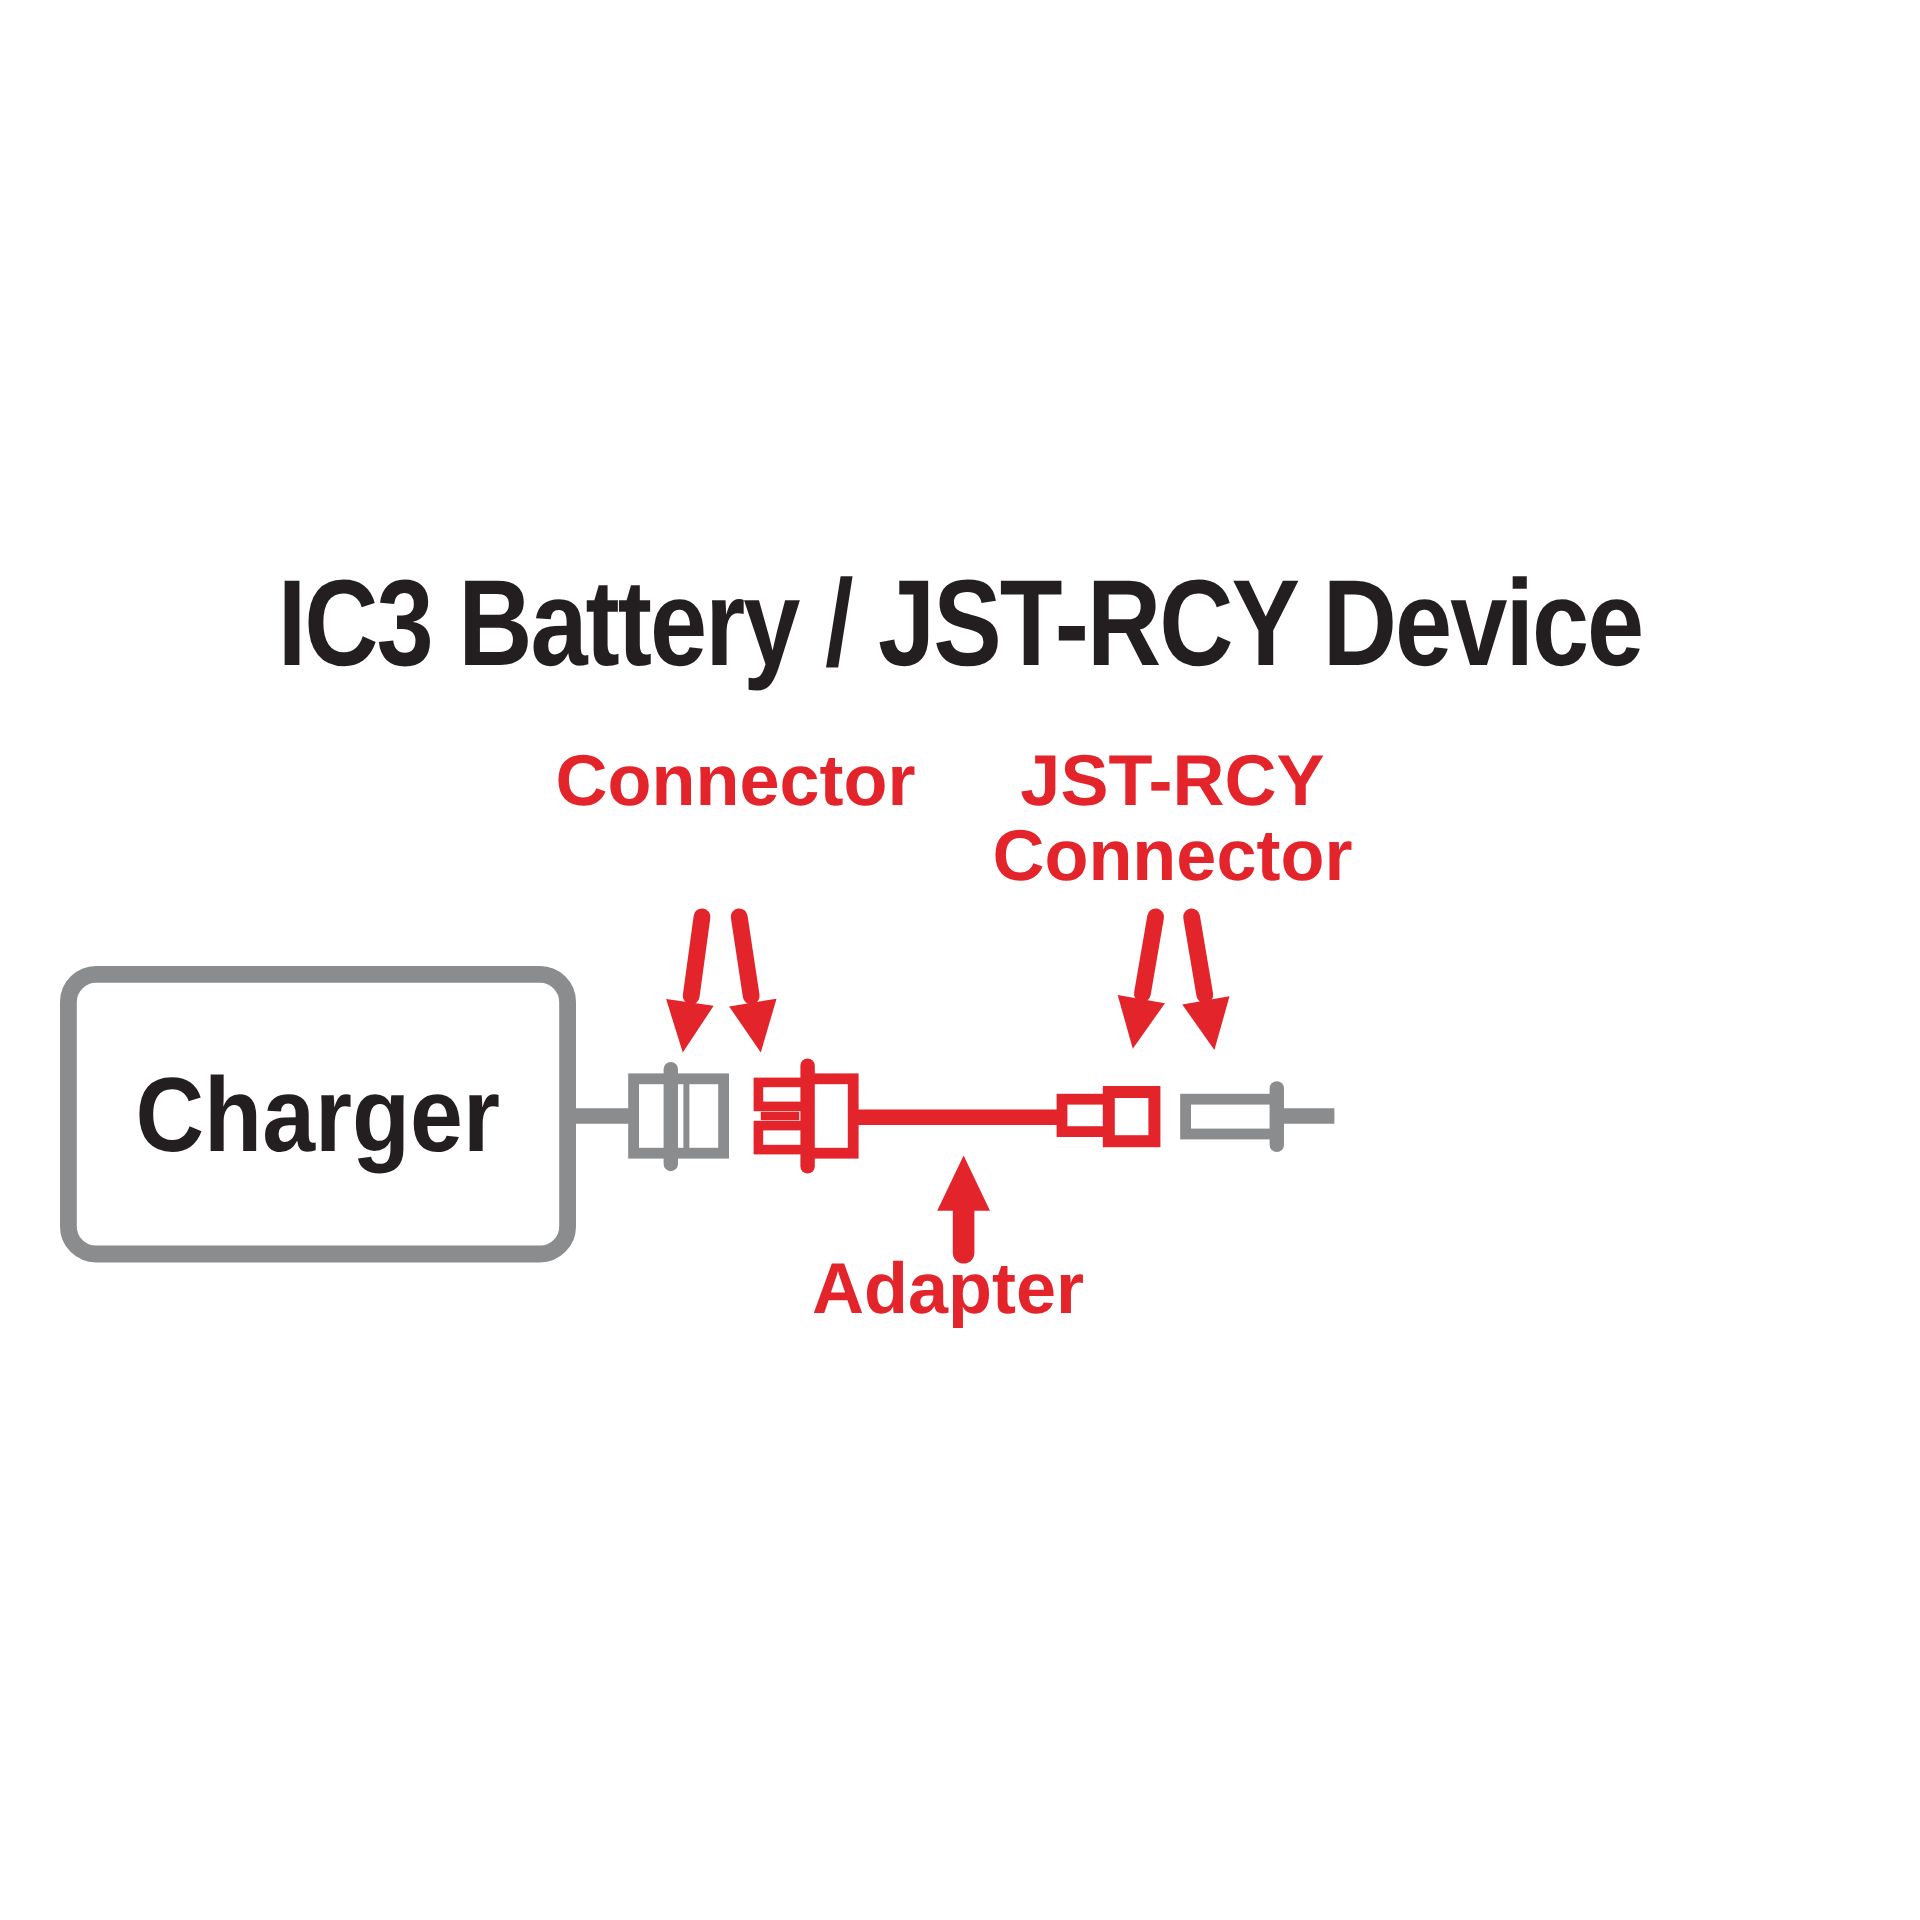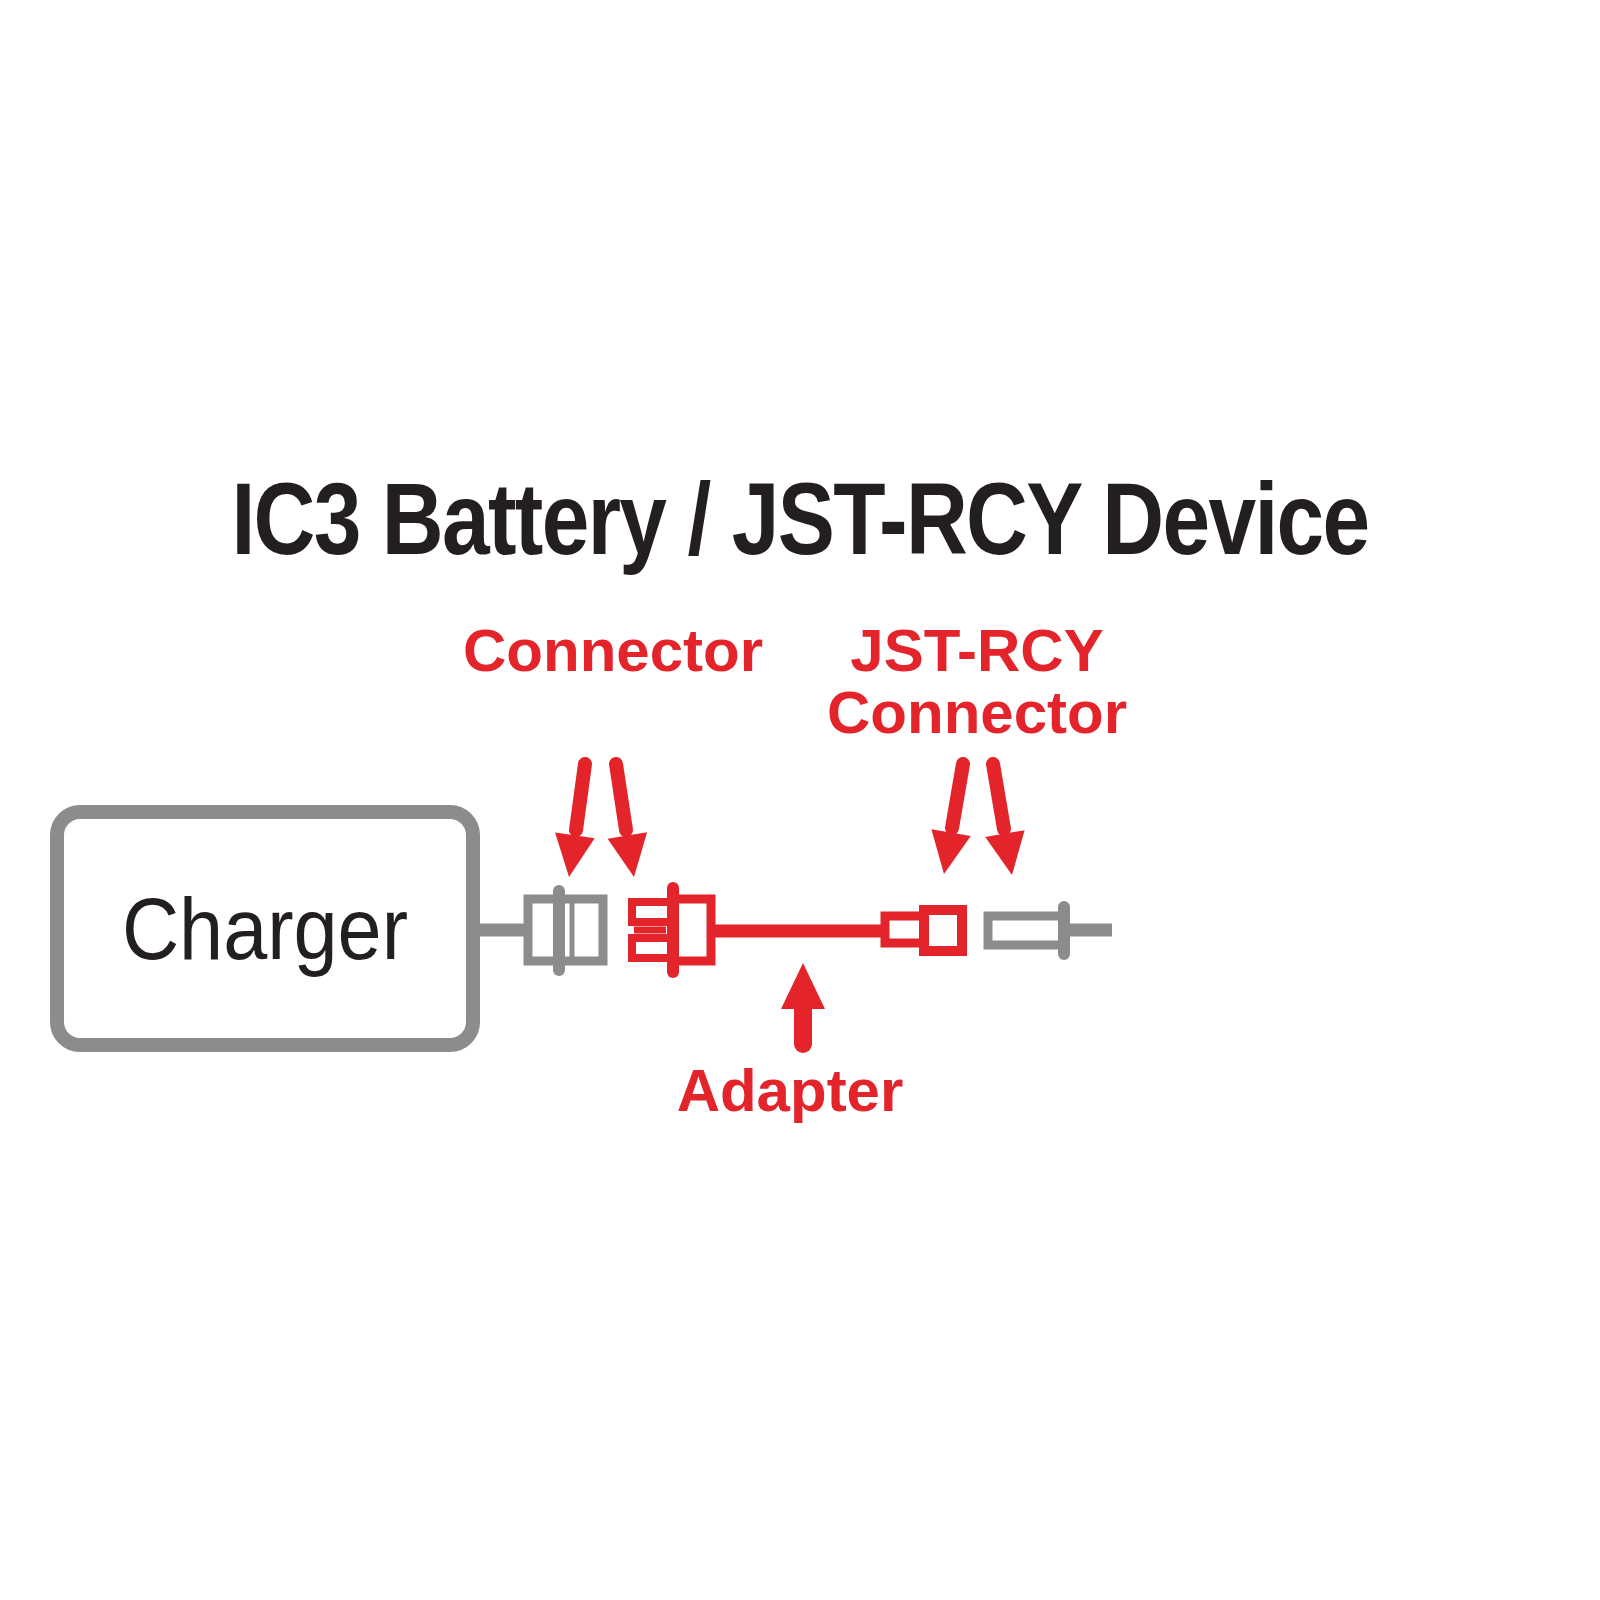--- a/index.html
+++ b/index.html
@@ -36,34 +36,33 @@
   }
   #callout-ic3{left:413px;top:620px;}
   #callout-jst{left:777px;top:620px;}
   .devicebox{
     box-sizing:border-box;
     border:14px solid var(--gray);
     border-radius:30px;
     background:#fff;
     display:flex;align-items:center;justify-content:center;
     color:var(--dark);
-    font-weight:400;
+    font-weight:700;
     white-space:nowrap;
   }
   #charger-box{left:50px;top:805px;width:430px;height:247px;font-size:88px;}
   #charger-box .boxlabel{transform:scaleX(0.90);}
   #battery-box{left:1108px;top:842px;width:440px;height:172px;font-size:84px;}
   #battery-box .boxlabel{transform:scaleX(0.91);}
   #adapter-label{
     left:590px;top:1043px;width:400px;
     text-align:center;
     font-size:60px;font-weight:700;line-height:62px;
     color:var(--red);
     white-space:nowrap;
-    margin-top:17px;
   }
   #diagram-svg{left:0;top:0;}
   .stroke-gray{stroke:var(--gray);}
   .stroke-red{stroke:var(--red);}
   .fill-red{fill:var(--red);}
   .fill-white{fill:#fff;}
 </style>
 </head>
 <body>
 

